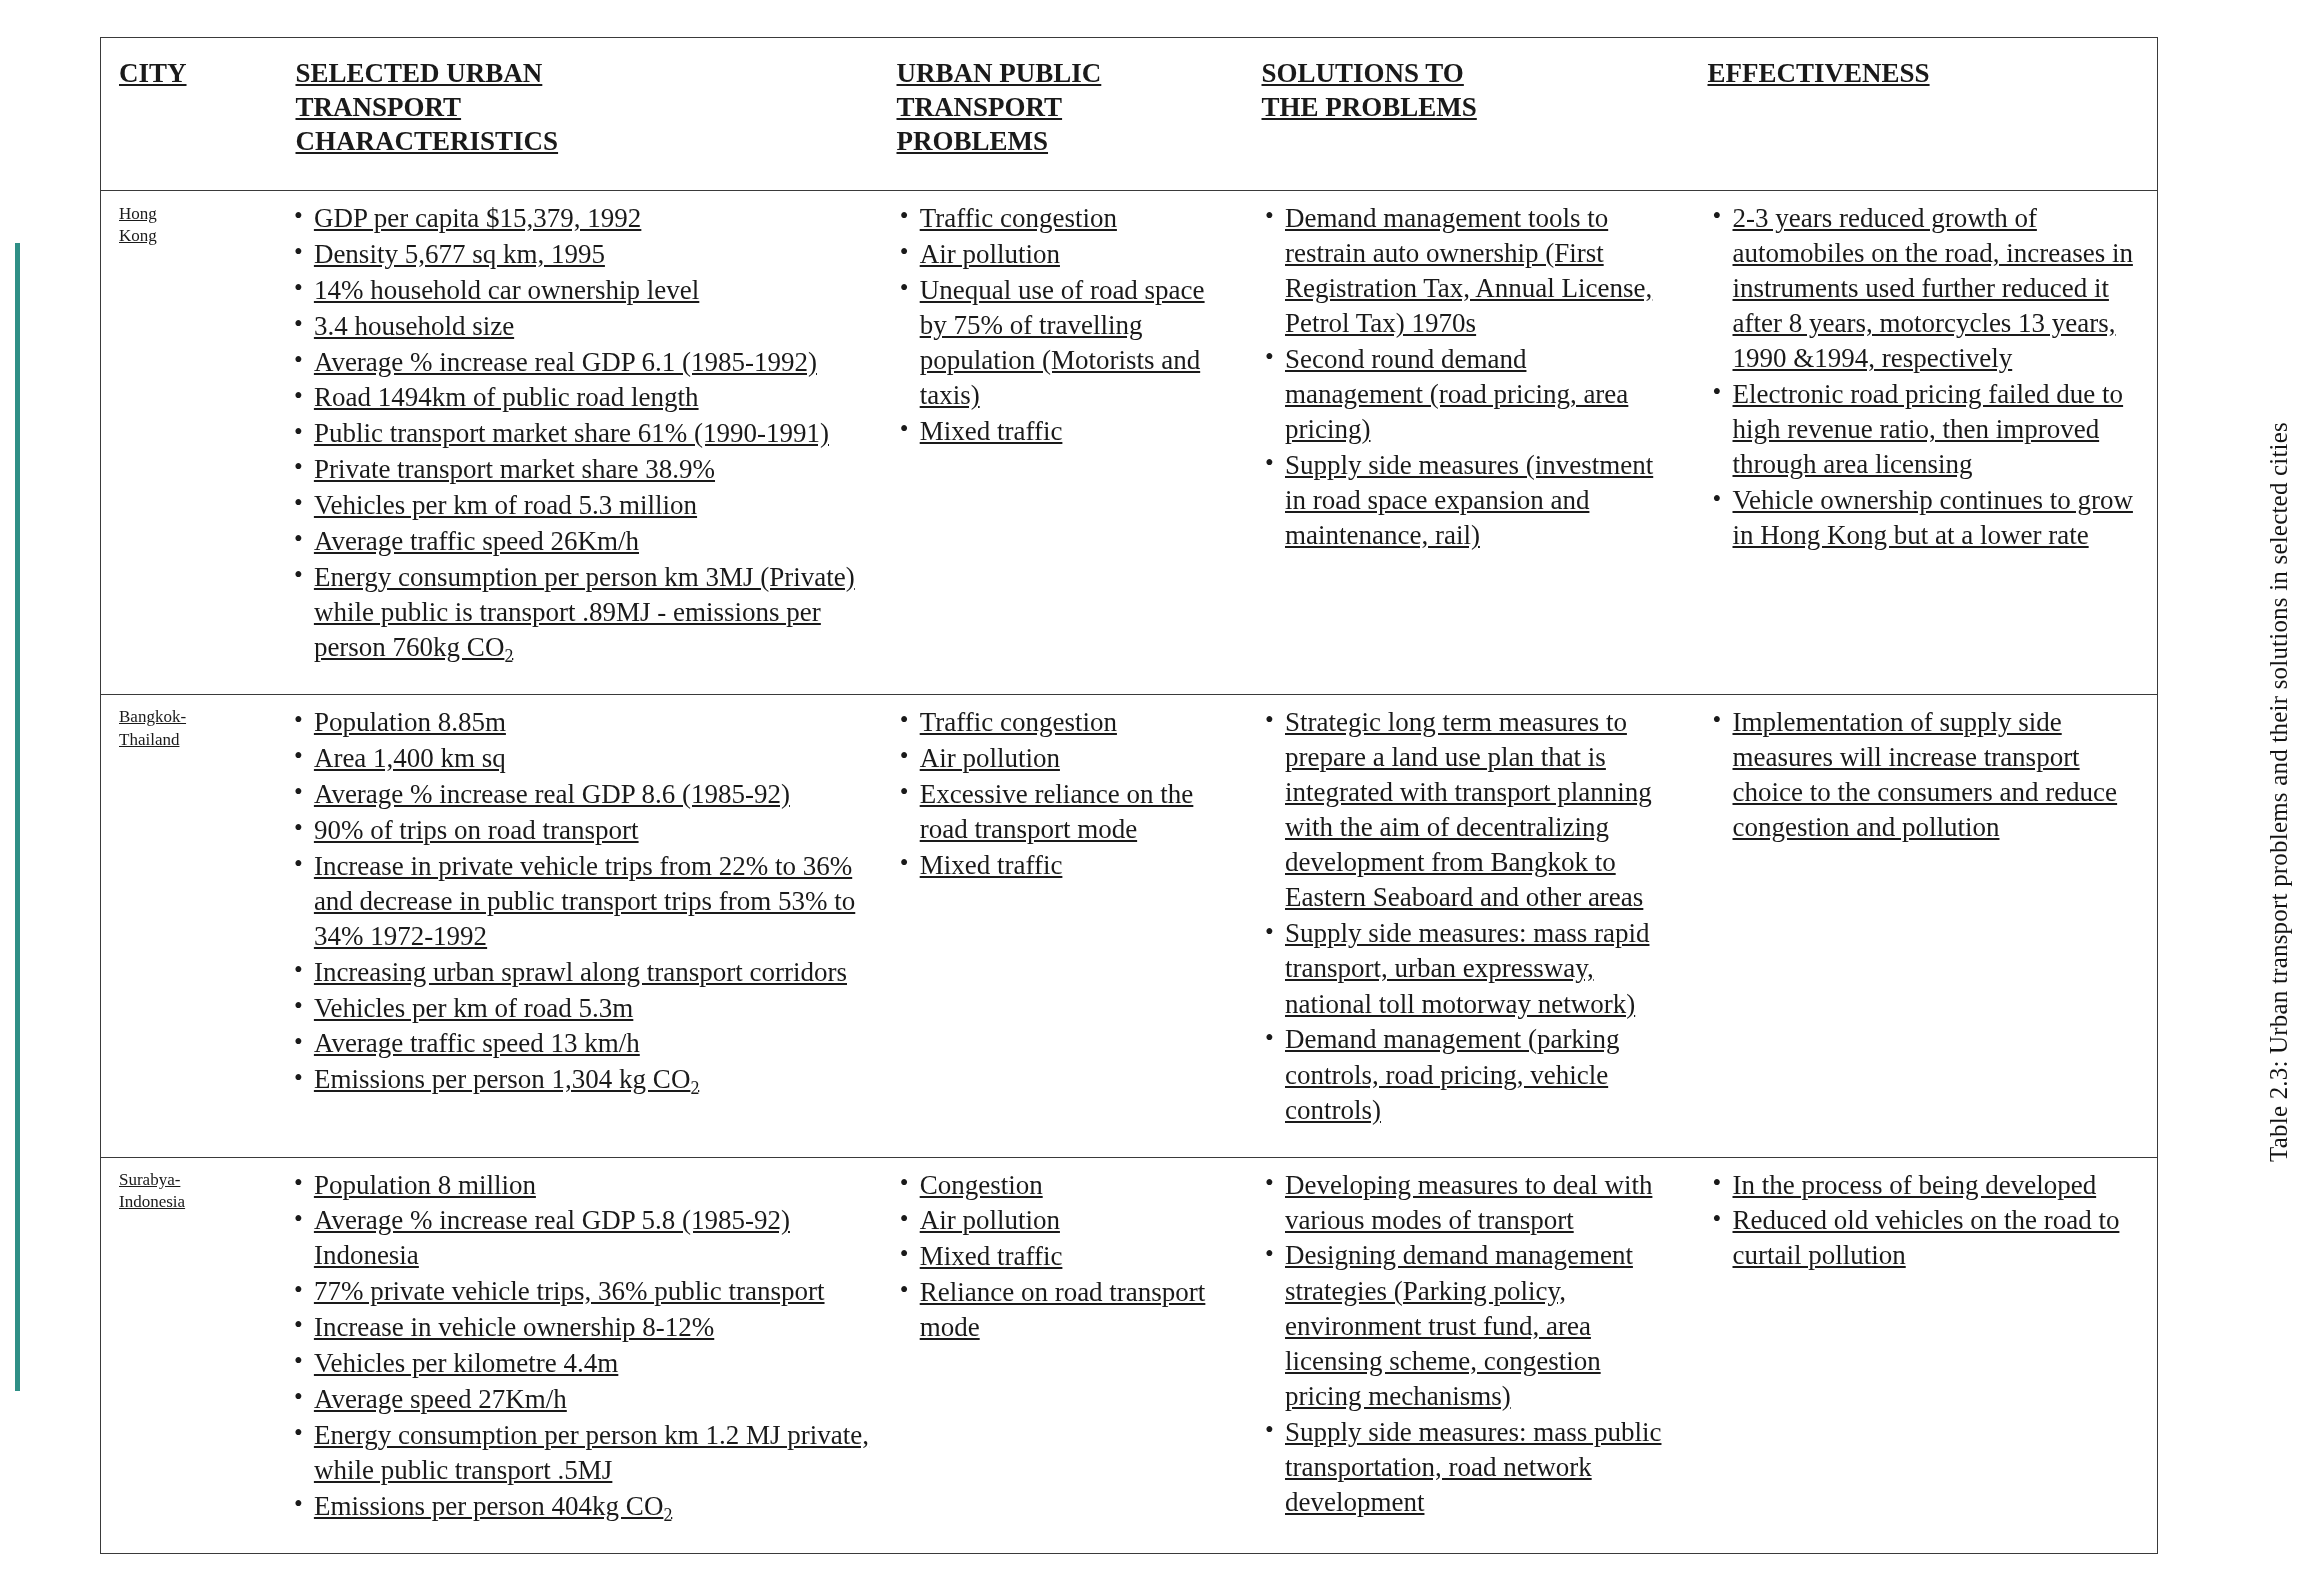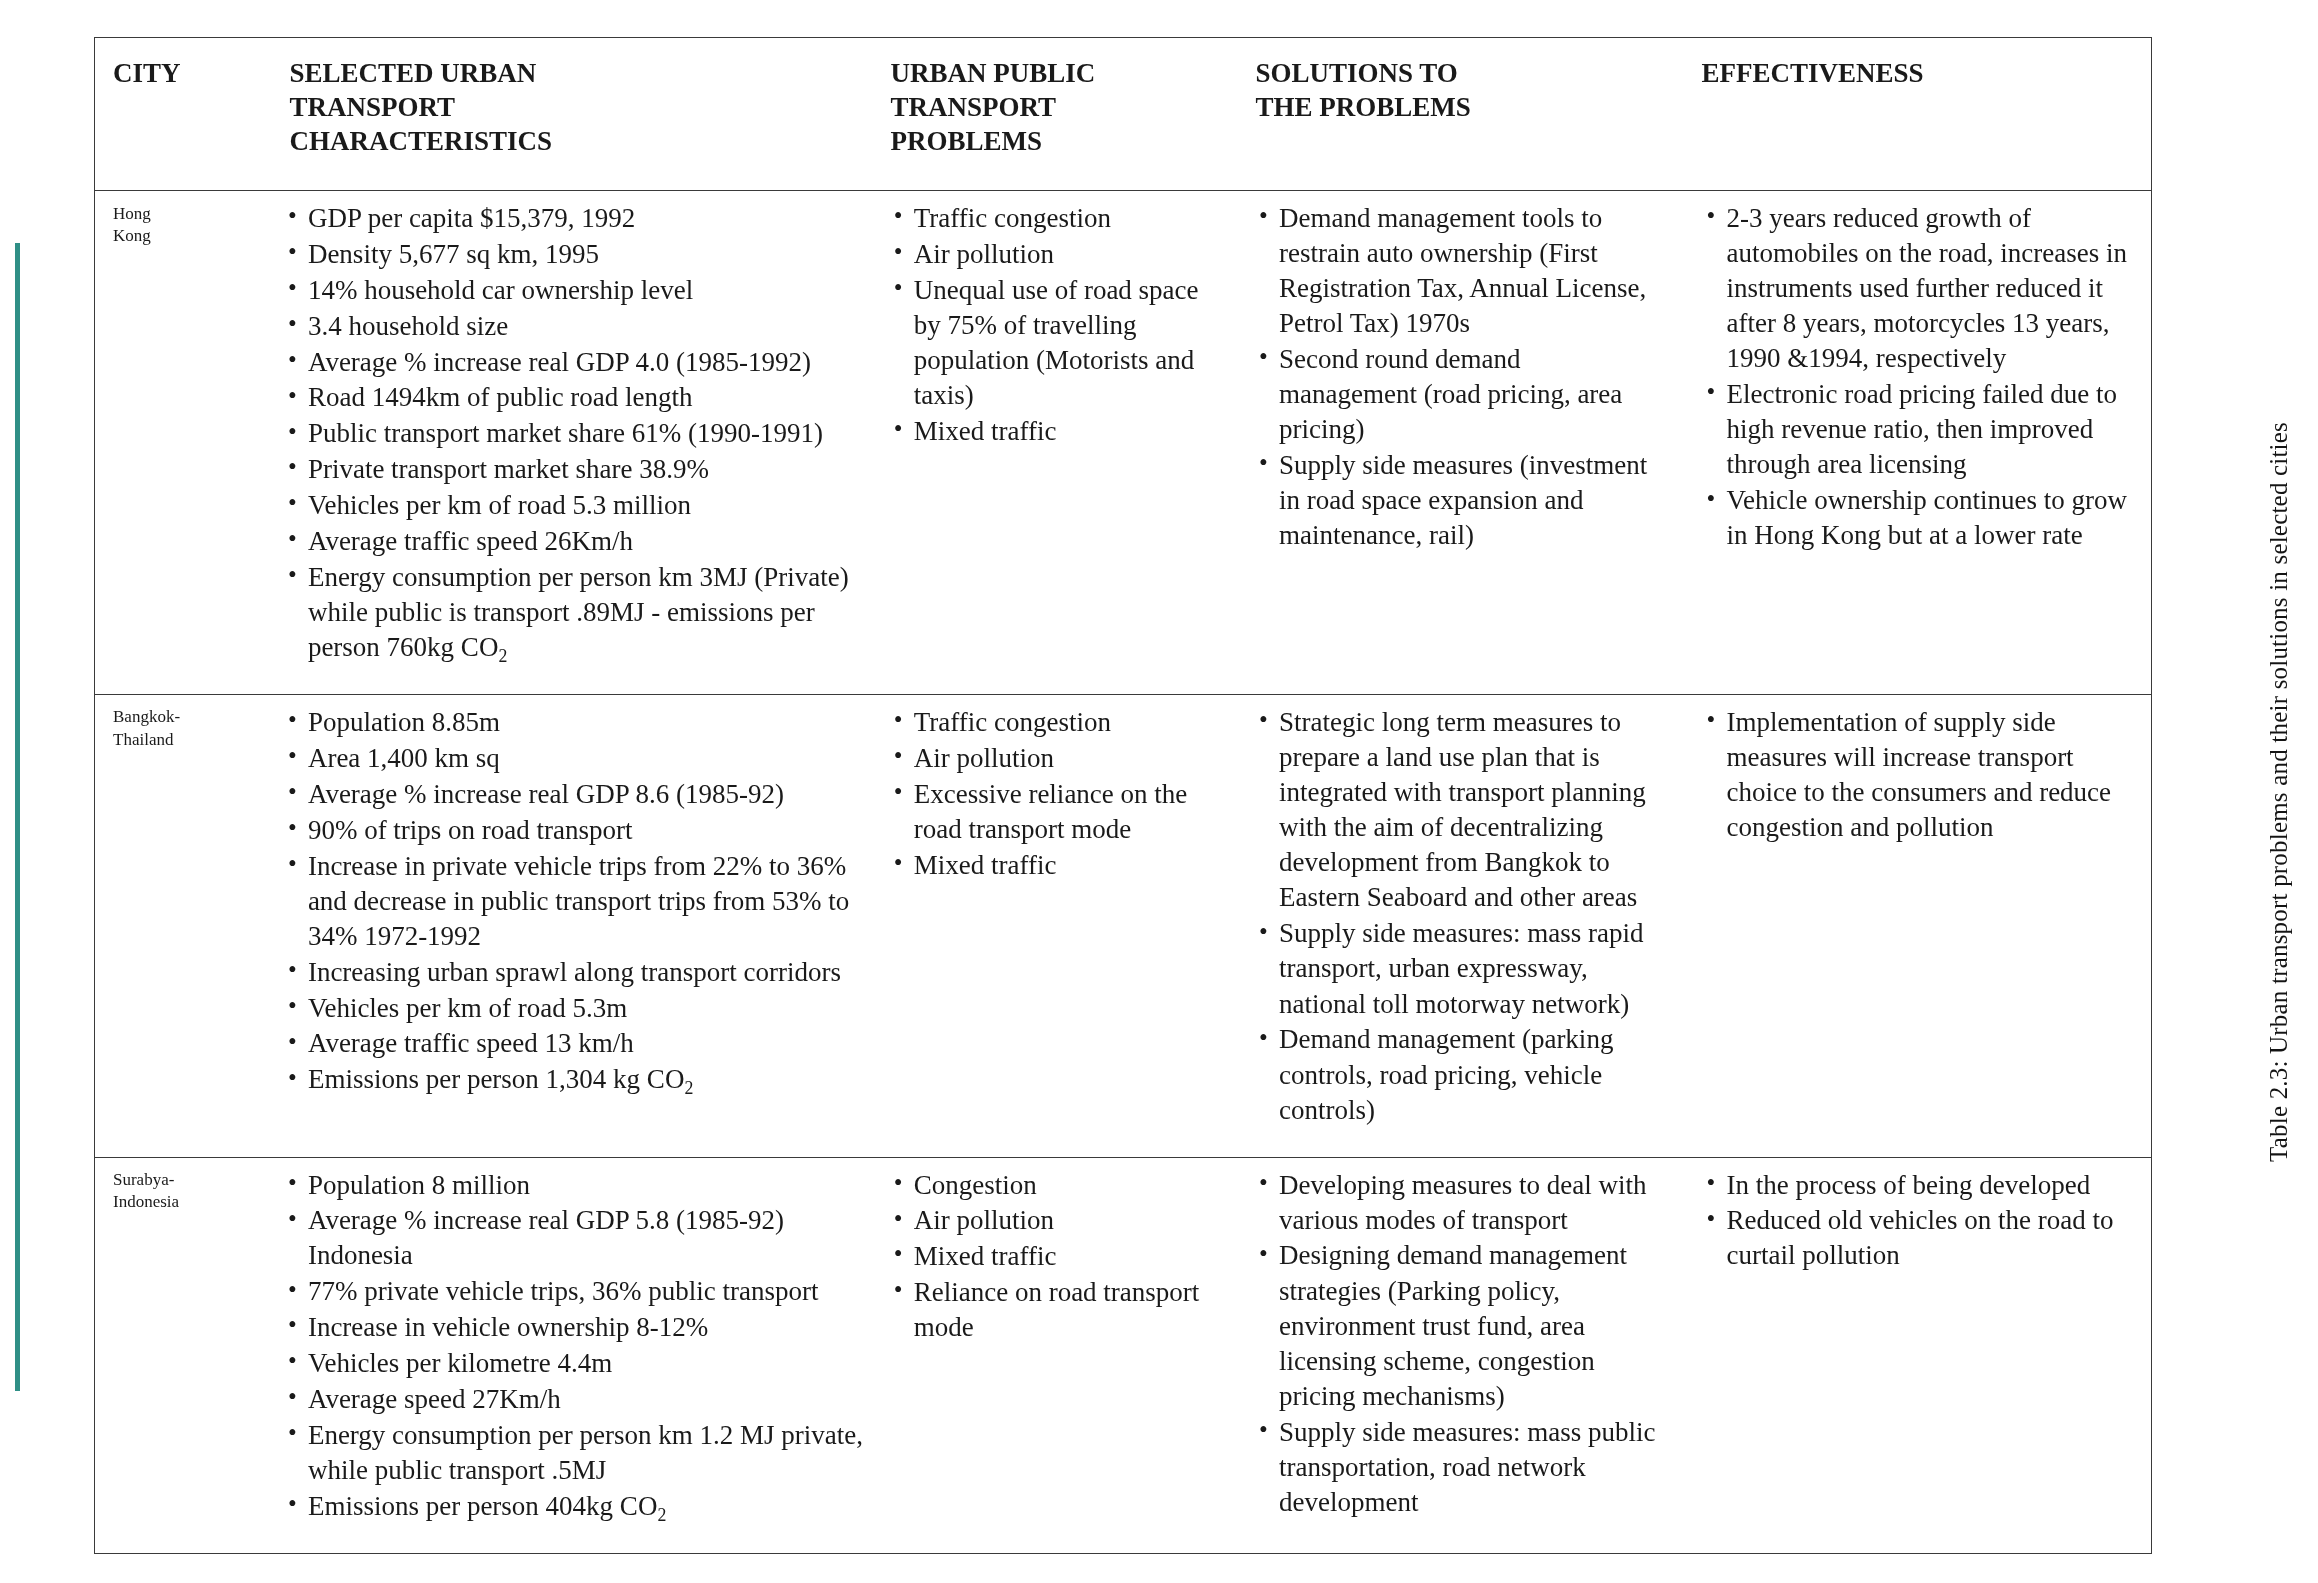--- a/index.html
+++ b/index.html
@@ -44,23 +44,24 @@
     font-size: 25px;
     letter-spacing: 0.2px;
     white-space: nowrap;
     color: #141414;
     font-family: "Liberation Serif", "DejaVu Serif", serif;
   }
 
   
   #table-wrapper {
     position: absolute;
-    left: 94px;
+    left: 100px;
     top: 37px;
     width: 1808px;
+    text-decoration: underline;
   }
   table.data-table {
     border-collapse: collapse;
     width: 2058px;
     table-layout: fixed;
     border-top: 1.6px solid #3a3a3a;
     border-bottom: 1.6px solid #3a3a3a;
     border-left: 1.6px solid #3a3a3a;
     border-right: 1.6px solid #3a3a3a;
   }
@@ -164,21 +165,21 @@
           <td class="city-cell">
             <span class="city-name">Hong
 Kong</span>
           </td>
           <td class="chars-cell">
             <ul class="bullets tight-indent">
               <li>GDP per capita $15,379, 1992</li>
               <li>Density 5,677 sq km, 1995</li>
               <li>14% household car ownership level</li>
               <li>3.4 household size</li>
-              <li>Average % increase real GDP 4.0 (1985-1992)</li>
+              <li>Average % increase real GDP 6.1 (1985-1992)</li>
               <li>Road 1494km of public road length</li>
               <li>Public transport market share 61% (1990-1991)</li>
               <li>Private transport market share 38.9%</li>
               <li>Vehicles per km of road 5.3 million</li>
               <li>Average traffic speed 26Km/h</li>
               <li>Energy consumption per person km 3MJ (Private) while public is transport .89MJ - emissions per person 760kg CO<sub>2</sub></li>
             </ul>
           </td>
           <td class="problems-cell">
             <ul class="bullets">

